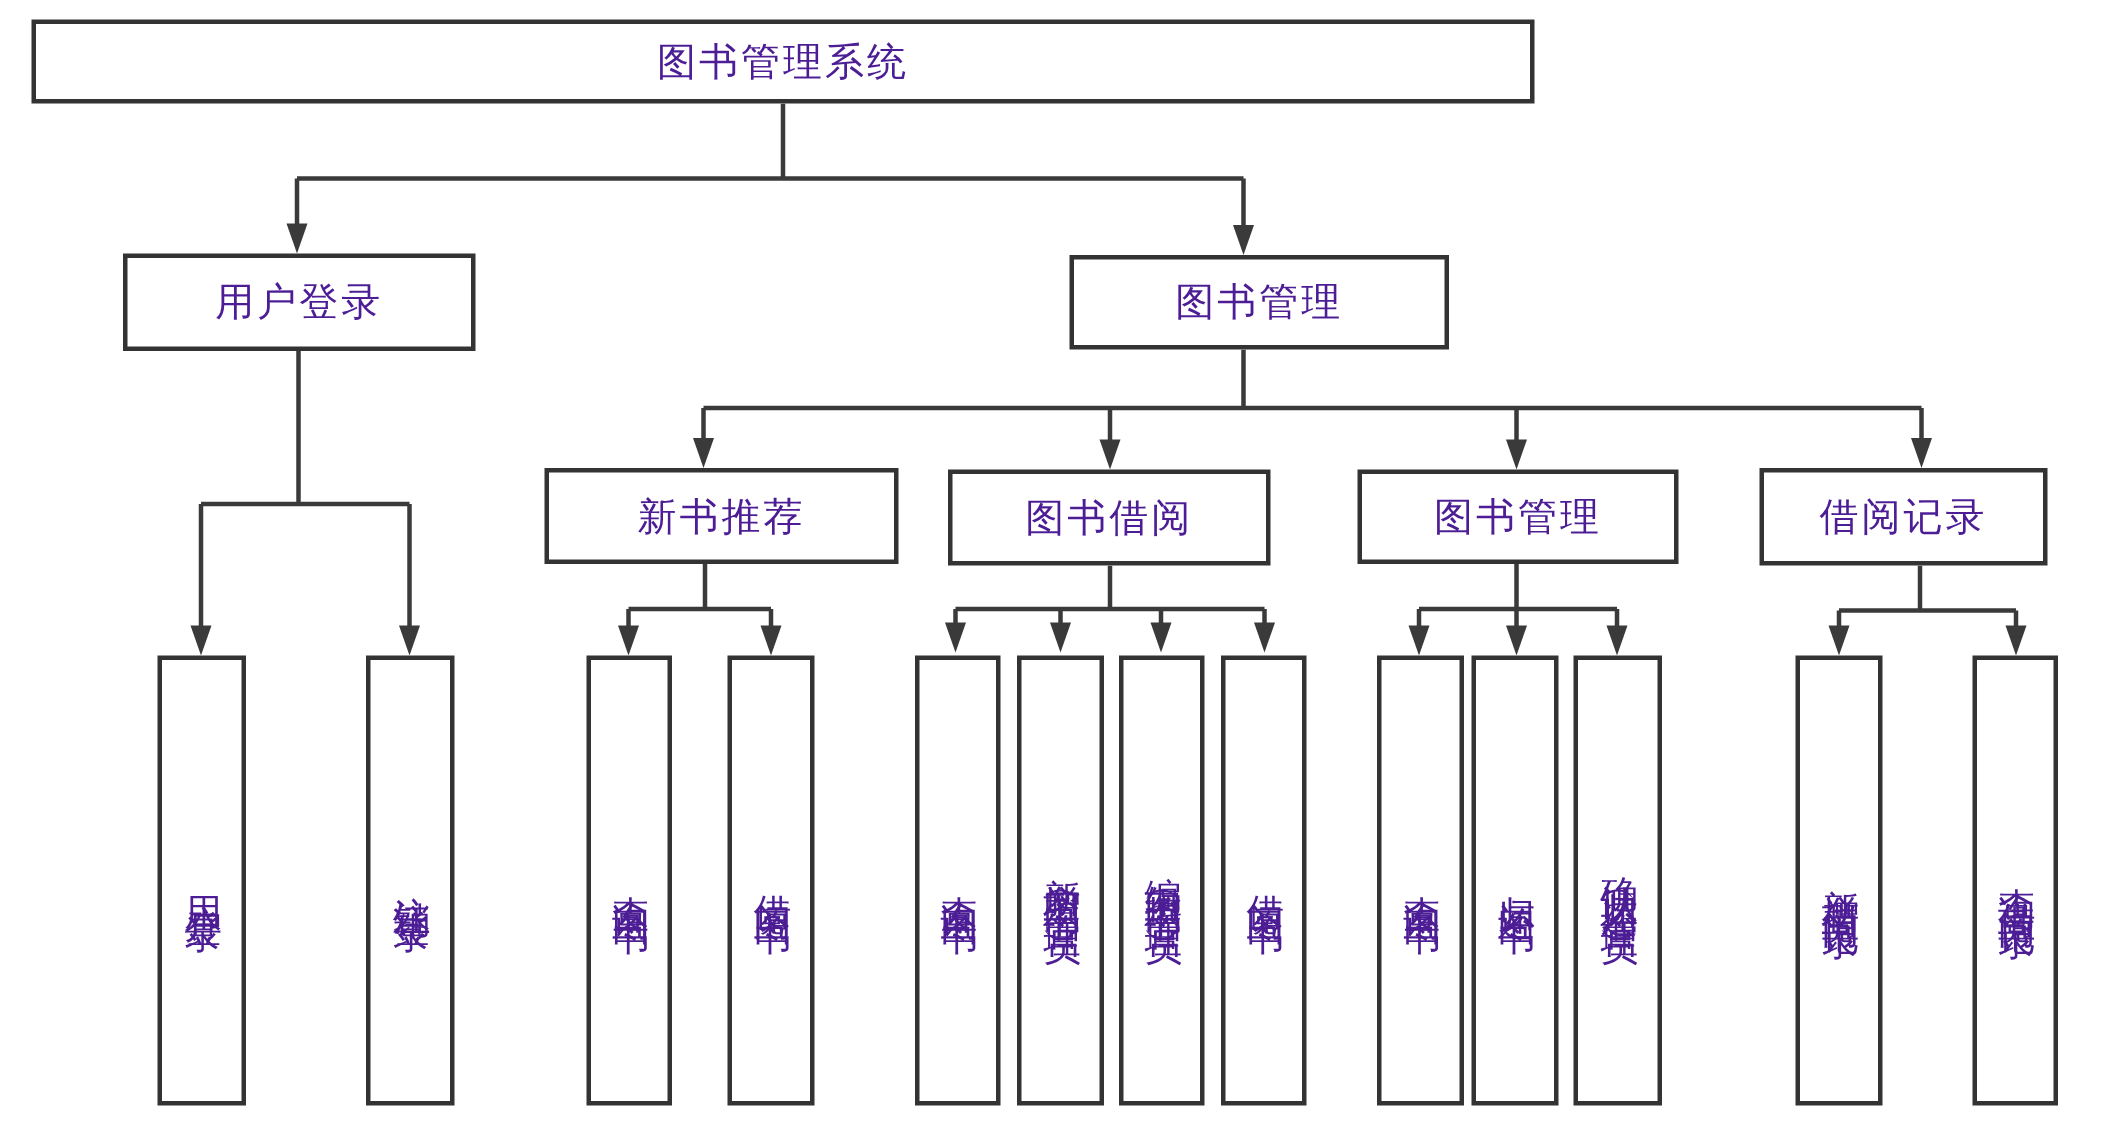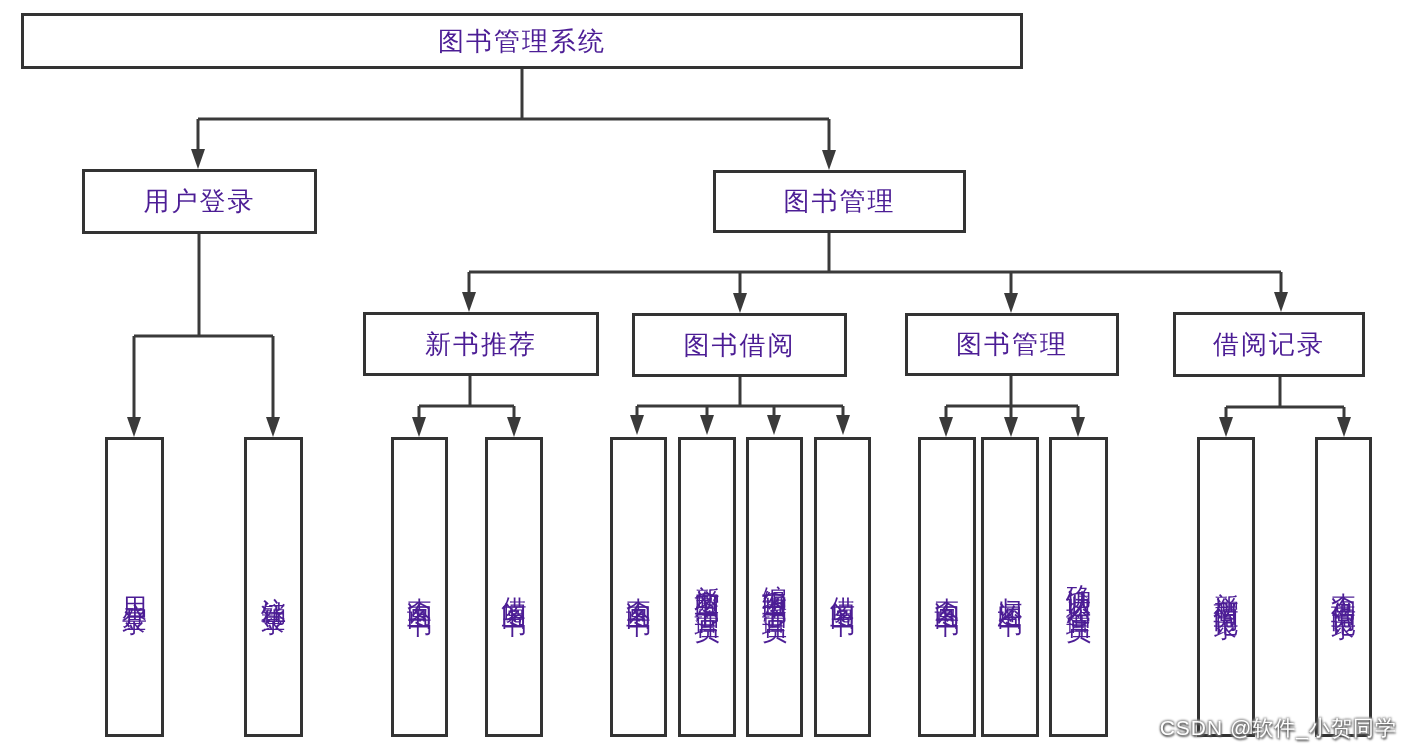--- a/index.html
+++ b/index.html
@@ -182,15 +182,14 @@
     <span>确认归还（管理员）</span>
   </div>
 
   <div class="node vbox" style="left:1197px;top:437px;width:58px;height:300px">
     <span>新增借阅记录</span>
   </div>
   <div class="node vbox" style="left:1315px;top:437px;width:57px;height:300px">
     <span>查询借阅记录</span>
   </div>
 
-  <div class="watermark">CSDN @软件_小贺同学</div>
 
 </div>
 
 </body></html>

